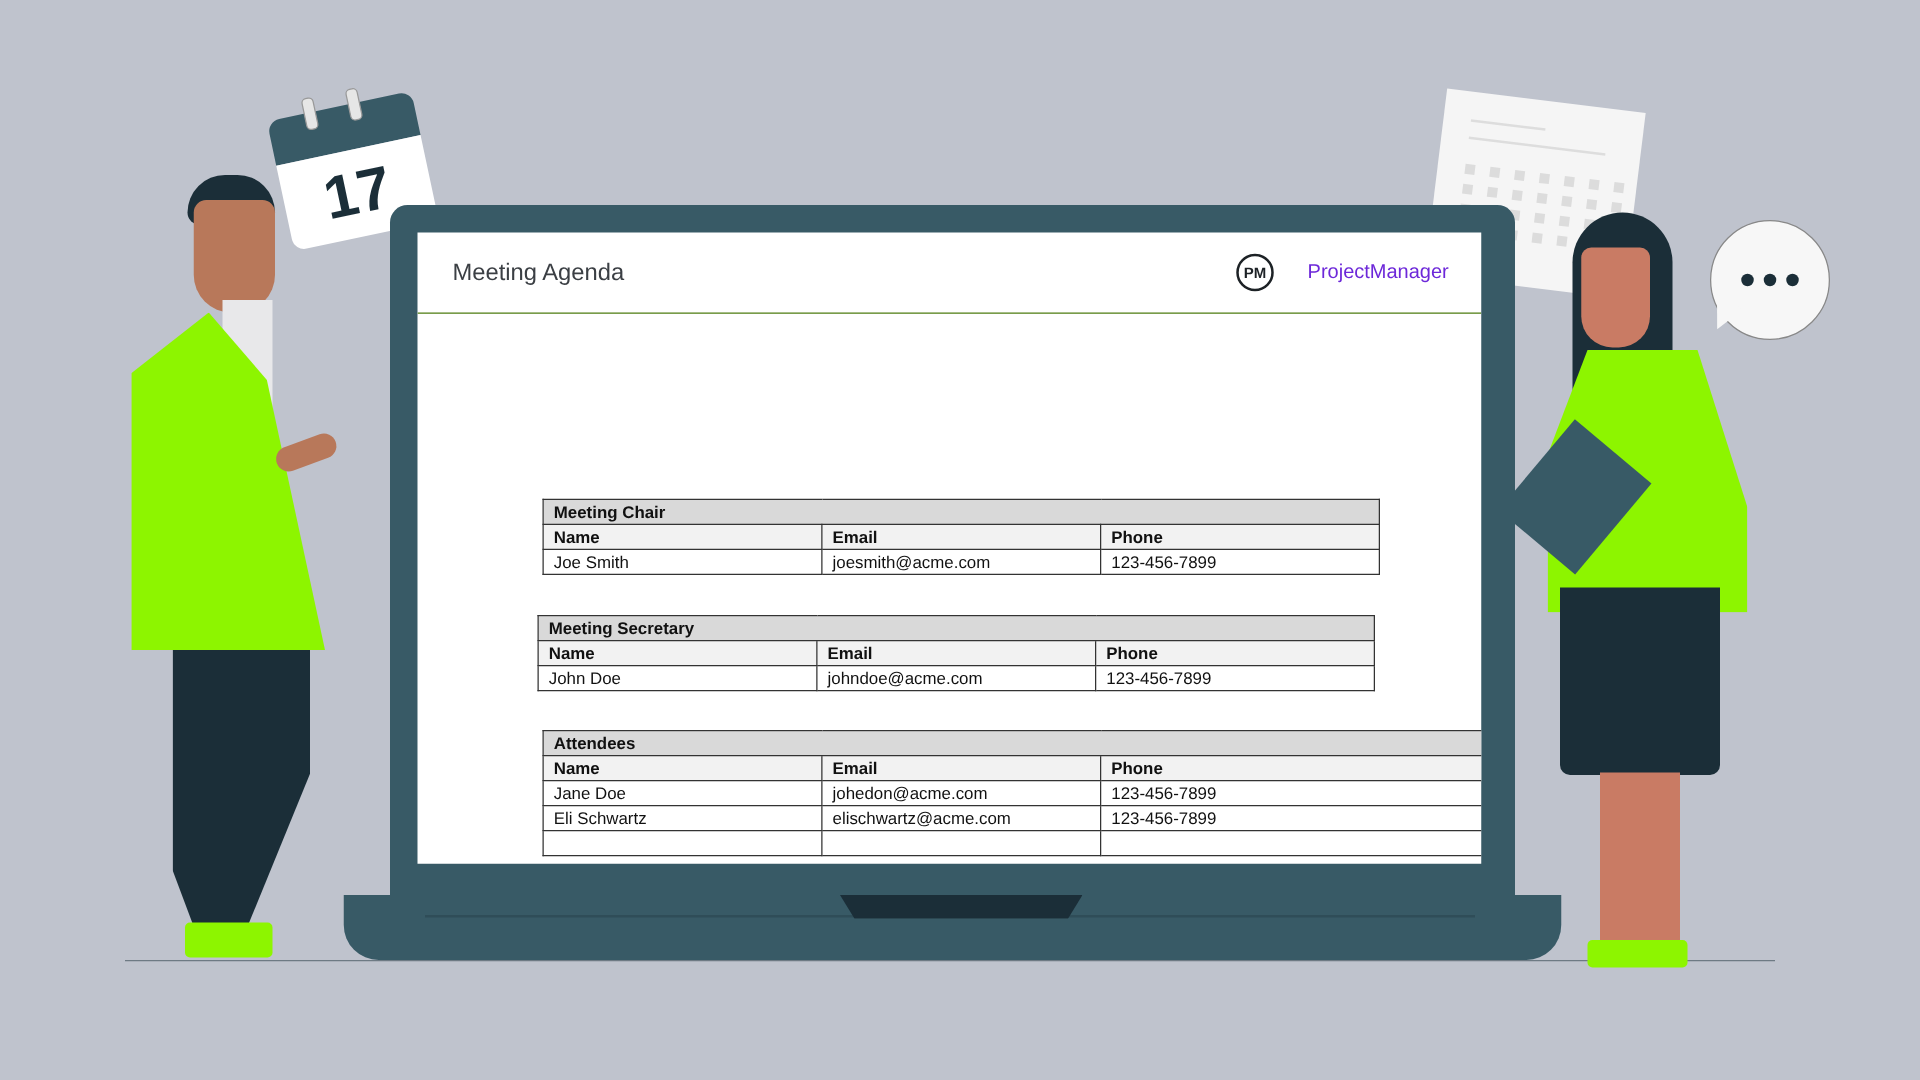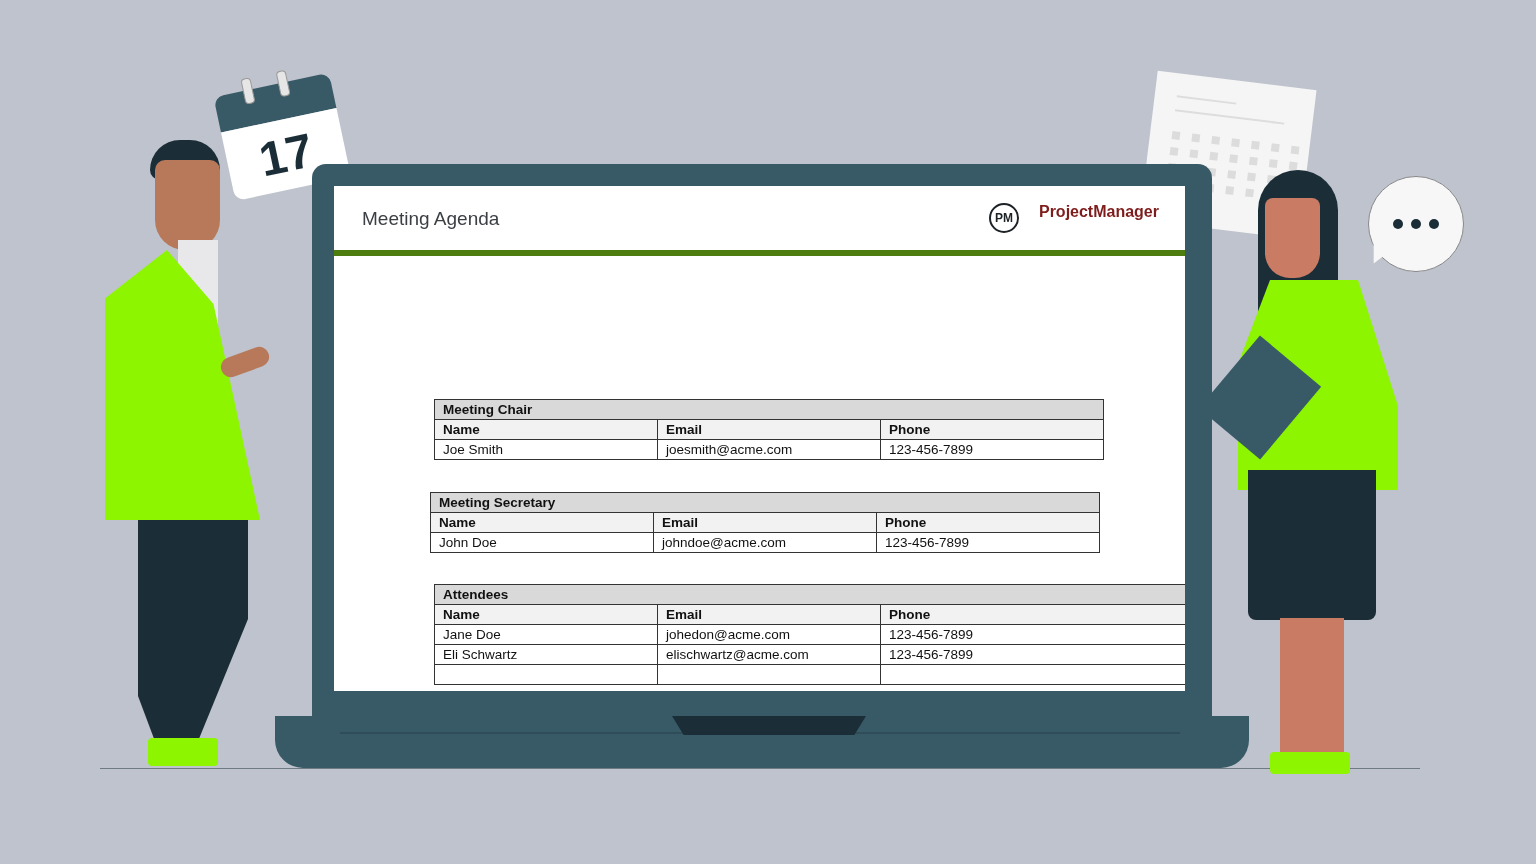--- a/index.html
+++ b/index.html
@@ -26,32 +26,32 @@
     clip-path: polygon(0 0, 100% 0, 94% 100%, 6% 100%);
   }
   .laptop-groove { left: 340px; top: 732px; width: 840px; height: 2px; background: #2f4d58; }
 
   .screen {
     left: 334px; top: 186px; width: 851px; height: 505px;
     background: #ffffff; overflow: hidden;
   }
   .screen-header {
     position: absolute; left: 0; top: 0; width: 100%; height: 64px;
-    border-bottom: 6px solid #4d7c0f;
+    border-bottom: 1px solid #4d7c0f;
   }
   .doc-title {
     position: absolute; left: 28px; top: 22px; font-size: 19px; color: #3b3f44;
   }
-  .brand { position: absolute; right: 26px; top: 17px; display: flex; align-items: flex-start; gap: 20px; }
+  .brand { position: absolute; right: 26px; top: 17px; display: flex; align-items: center; gap: 7px; }
   .brand-logo {
     width: 30px; height: 30px; border: 2.5px solid #1d2226; border-radius: 50%;
     box-sizing: border-box; display: flex; align-items: center; justify-content: center;
     font-size: 12px; font-weight: bold; color: #1d2226;
   }
-  .brand-name { font-size: 16px; font-weight: bold; color: #7f1d1d; }
+  .brand-name { font-size: 16px; font-weight: normal; color: #6d28d9; margin-left: 20px; }
 
   table.doc {
     position: absolute; border-collapse: collapse;
     font-family: "Liberation Sans", sans-serif; font-size: 13.5px; color: #111;
   }
   table.doc td, table.doc th {
     border: 1px solid #333; padding: 0 8px; height: 19px; line-height: 19px; text-align: left;
   }
   .cell-label { background: #d9d9d9; font-weight: bold; }
   .cap { background: #d9d9d9; text-align: right; font-weight: bold; }

